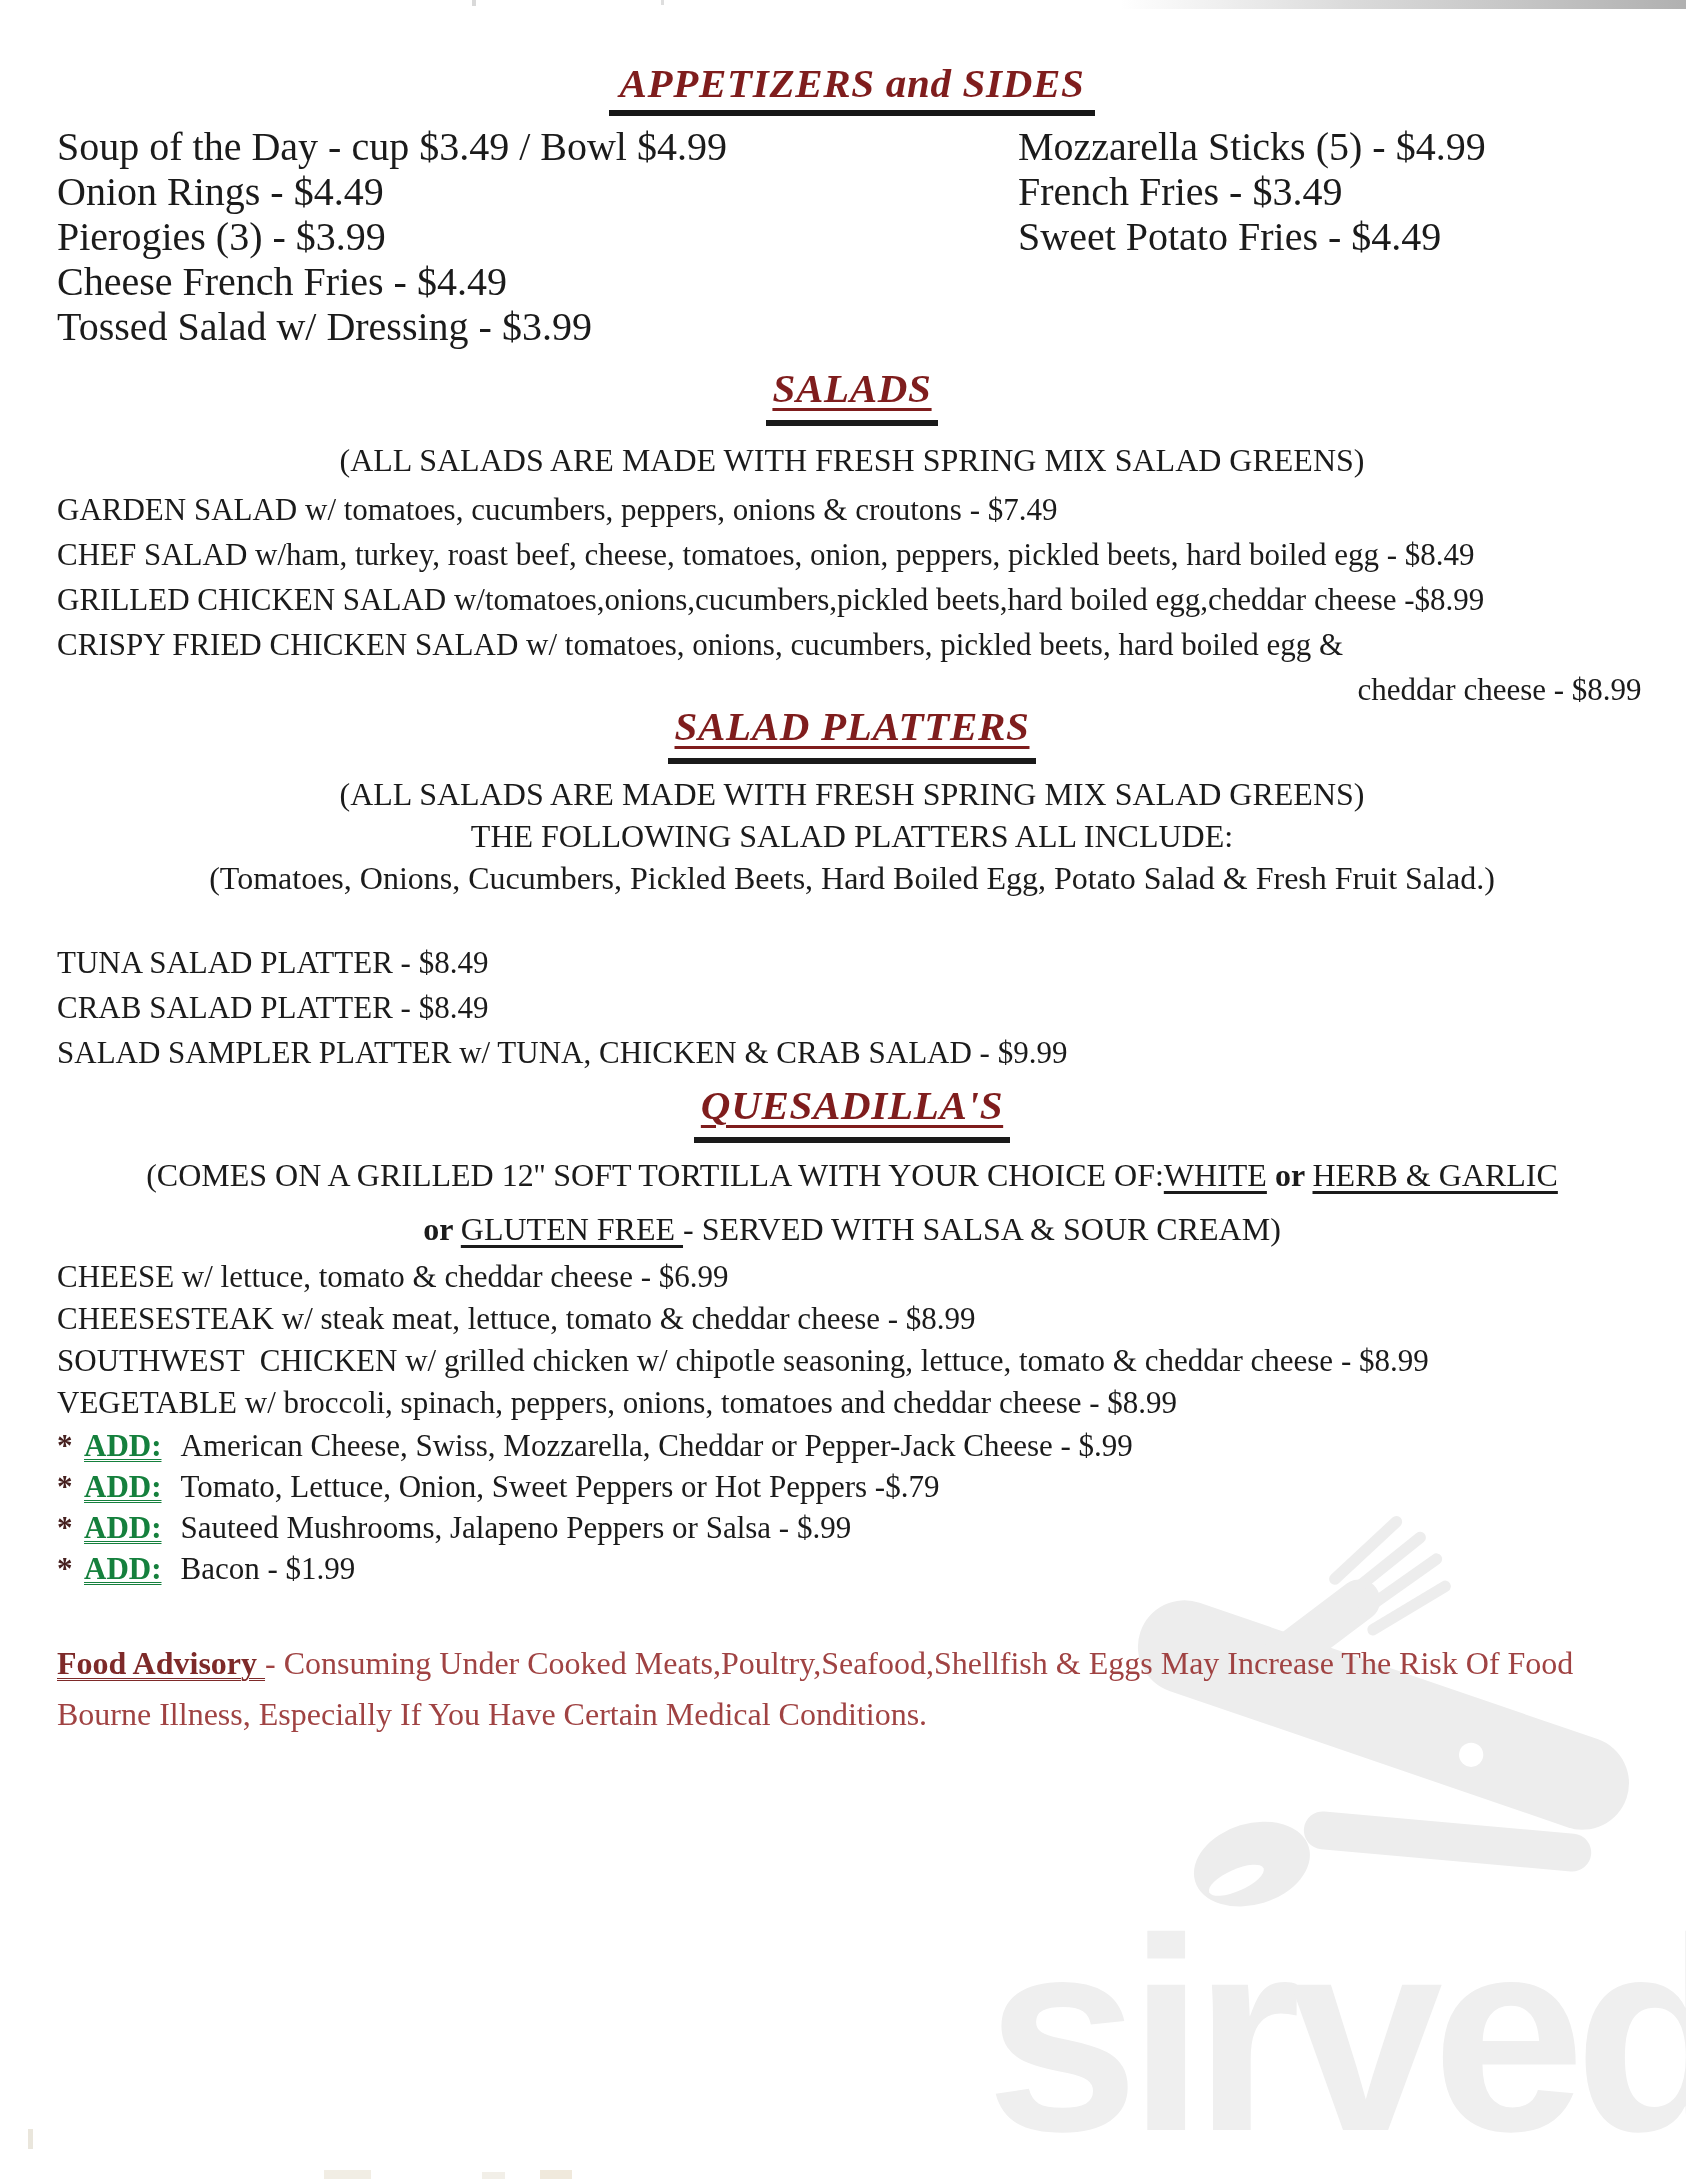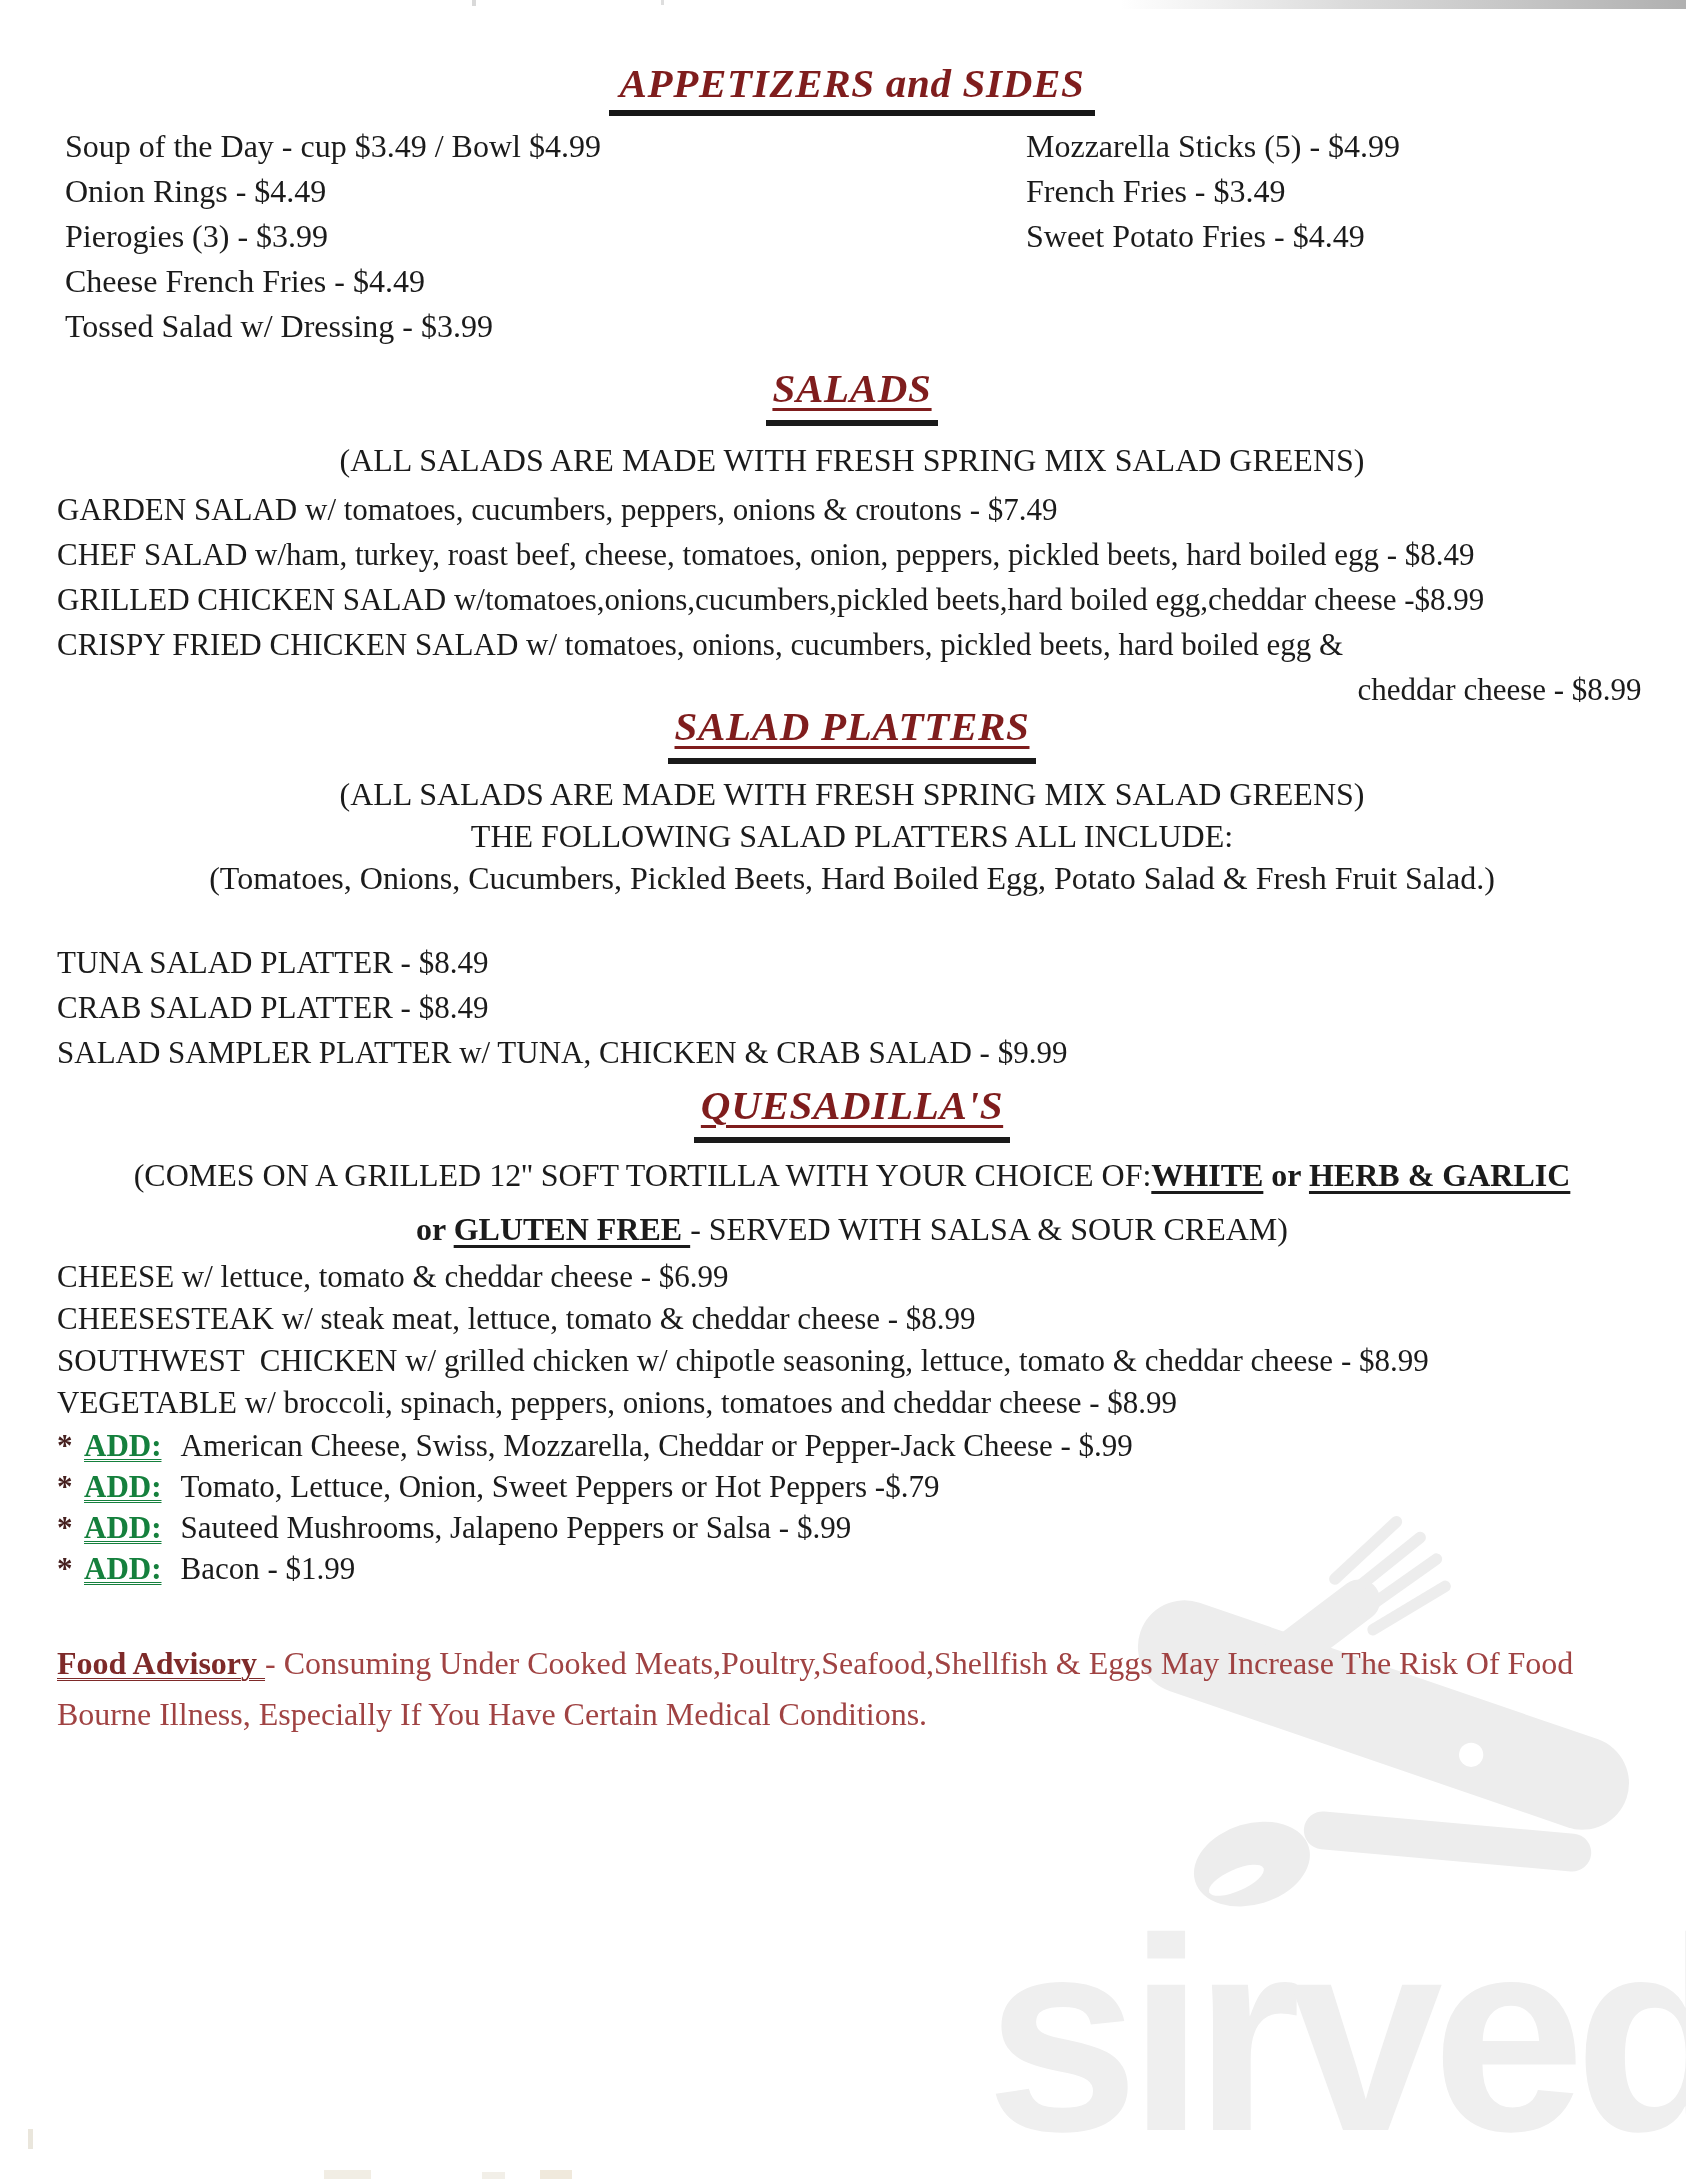--- a/index.html
+++ b/index.html
@@ -18,35 +18,35 @@
   .head { font-style:italic; font-weight:bold; font-size:41px; color:#7f1d1d; letter-spacing:0.7px; }
   .head-underline-single {
     display:inline-block; border-bottom:6px solid #171717; padding:0 10.8px 2.7px 10.8px;
   }
   .head-underline-double {
     display:inline-block; border-bottom:6.7px solid #1a1a1a; padding:0 6.7px 8px 6.7px;
     text-decoration:underline; text-decoration-thickness:2.7px; text-underline-offset:6px;
   }
 
   
-  .row { font-size:32px; line-height:45px; white-space:pre;margin-left:8px; }
+  .row { font-size:40px; line-height:45px; white-space:pre; }
   .row-sm { font-size:31px; line-height:45px; white-space:pre; }
   .note { font-size:32px; line-height:42px; white-space:pre; }
   .note-wide { font-size:32px; line-height:54px; white-space:pre; }
 
   
   .app-cols { display:flex; }
   .app-left { width:961px; }
   .app-right { flex:1; }
 
   .overflow-line { text-align:right; padding-right:5.4px; }
 
   
   .b { font-weight:bold; }
-  .bu { font-weight:bold; text-decoration:underline; text-decoration-thickness:2.7px; text-underline-offset:4.7px;margin-top:45px; }
+  .bu { font-weight:normal; text-decoration:underline; text-decoration-thickness:2.7px; text-underline-offset:4.7px;margin-top:45px; }
 
   
   .add-row { font-size:31px; line-height:41px; white-space:pre; }
   .add-star { color:#46201f; font-weight:bold; display:inline-block; width:27px; }
   .add-label {
     color:#15803d; font-weight:bold;
     text-decoration:underline; text-decoration-style:double; text-decoration-thickness:1.3px;
     text-underline-offset:3.4px;
     margin-right:19px;
   }

